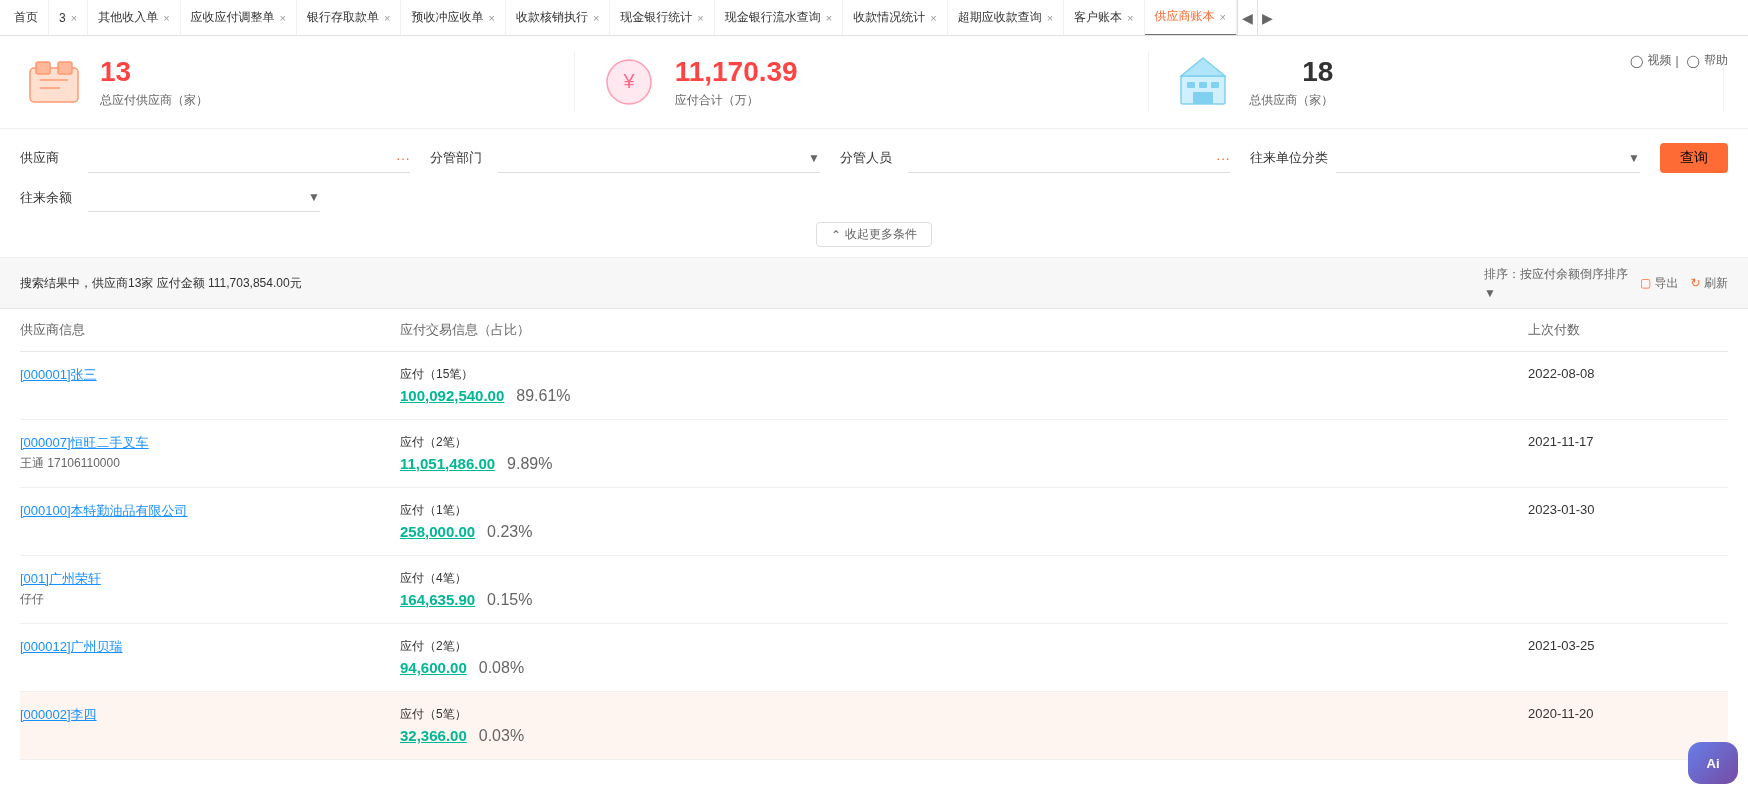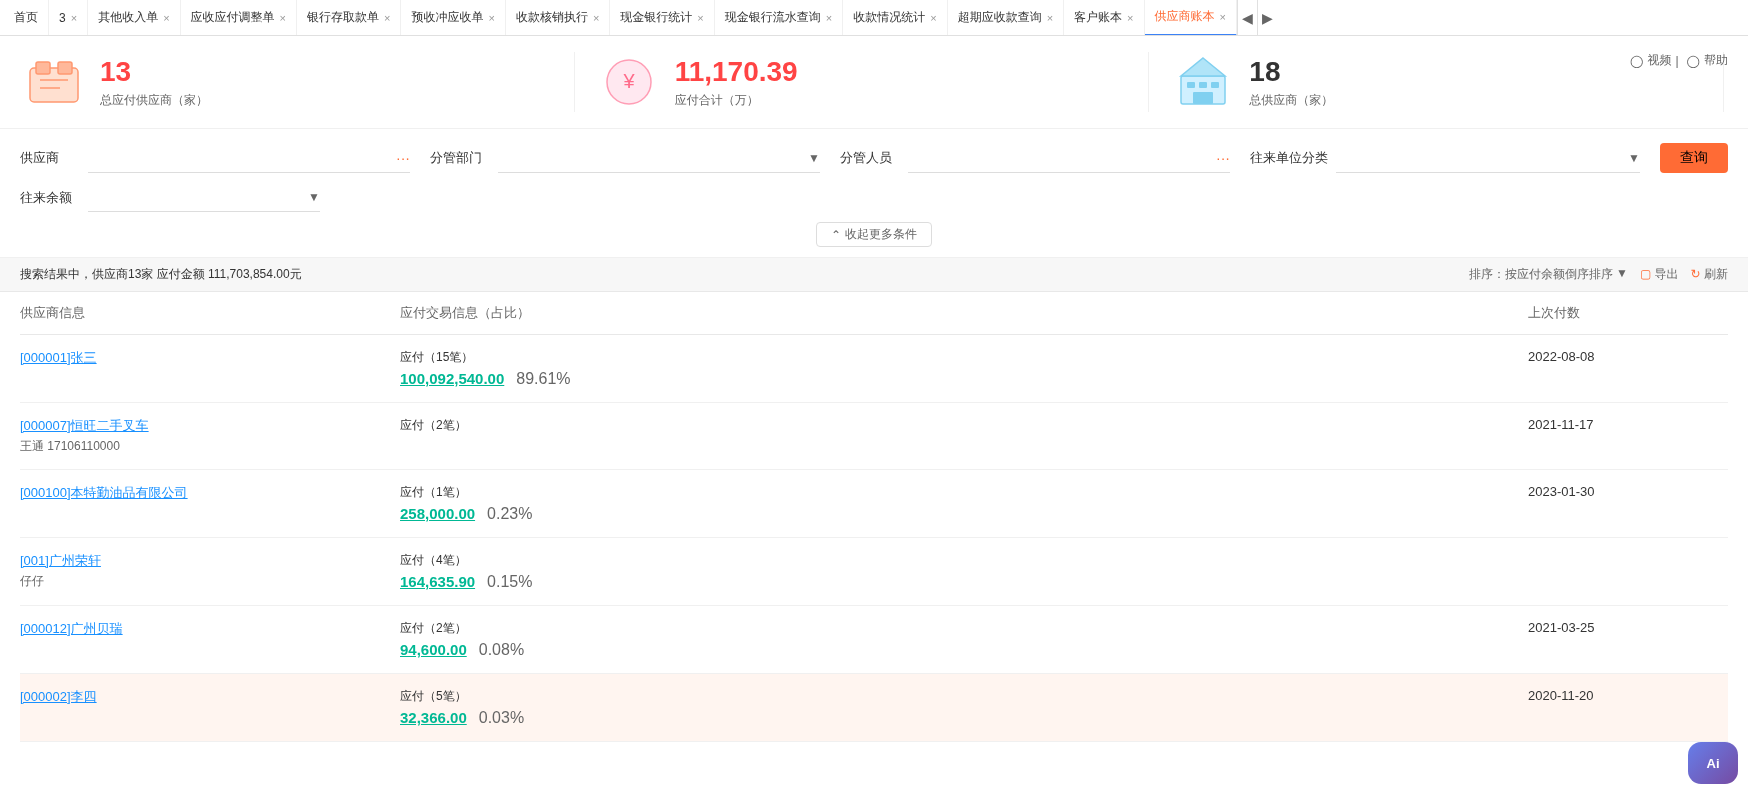--- a/index.html
+++ b/index.html
@@ -20,21 +20,21 @@
       align-items: center;
       padding: 0 10px;
       height: 36px;
       font-size: 12px;
       color: #333;
       cursor: pointer;
       white-space: nowrap;
       border-right: 1px solid #f0f0f0;
       position: relative;
     }
-    .nav-tab.active { color: #ff6b35; border-bottom: 2px solid #3b82f6; justify-content: space-between; }
+    .nav-tab.active { color: #ff6b35; border-bottom: 2px solid #737373; justify-content: space-between; }
     .nav-tab .close-x {
       margin-left: 5px;
       color: #999;
       font-size: 11px;
     }
     .nav-arrow {
       display: flex;
       align-items: center;
       justify-content: center;
       width: 20px;
@@ -79,20 +79,21 @@
       font-weight: bold;
       color: #ff4444;
       line-height: 1.2;
     }
     .stat-label { font-size: 12px; color: #666; margin-top: 4px; }
     .stat-number-dark {
       font-size: 28px;
       font-weight: bold;
       color: #333;
       line-height: 1.2;
+      text-align: right;
     }
     .top-right-links {
       position: absolute;
       right: 20px;
       top: 16px;
       display: flex;
       align-items: center;
       font-size: 12px;
       color: #666;
     }
@@ -185,20 +186,21 @@
       gap: 12px;
       color: #666;
       font-size: 12px;
     }
     .results-right span { cursor: pointer; }
     .sort-dropdown {
       display: flex;
       align-items: flex-start;
       gap: 3px;
       cursor: pointer;
+      flex-direction: column;
     }
 
     
     .table-wrapper {
       background: #fff;
       padding: 0 20px;
     }
     .table-header {
       display: flex;
       padding: 12px 0;
@@ -498,20 +500,24 @@
       </div>
     </div>
 
     <div class="table-row-item">
       <div class="col-supplier">
         <a class="supplier-link">[000007]恒旺二手叉车</a>
         <div class="supplier-sub">王通  17106110000</div>
       </div>
       <div class="col-payable">
         <div class="payable-label">应付（2笔）</div>
+        <div class="payable-row">
+          <span class="payable-amount">11,051,486.00</span>
+          <span class="payable-pct">9.89%</span>
+        </div>
       </div>
       <div class="col-lastpay">
         <span class="last-pay-date">2021-11-17</span>
       </div>
     </div>
 
     <div class="table-row-item">
       <div class="col-supplier">
         <a class="supplier-link">[000100]本特勤油品有限公司</a>
       </div>

